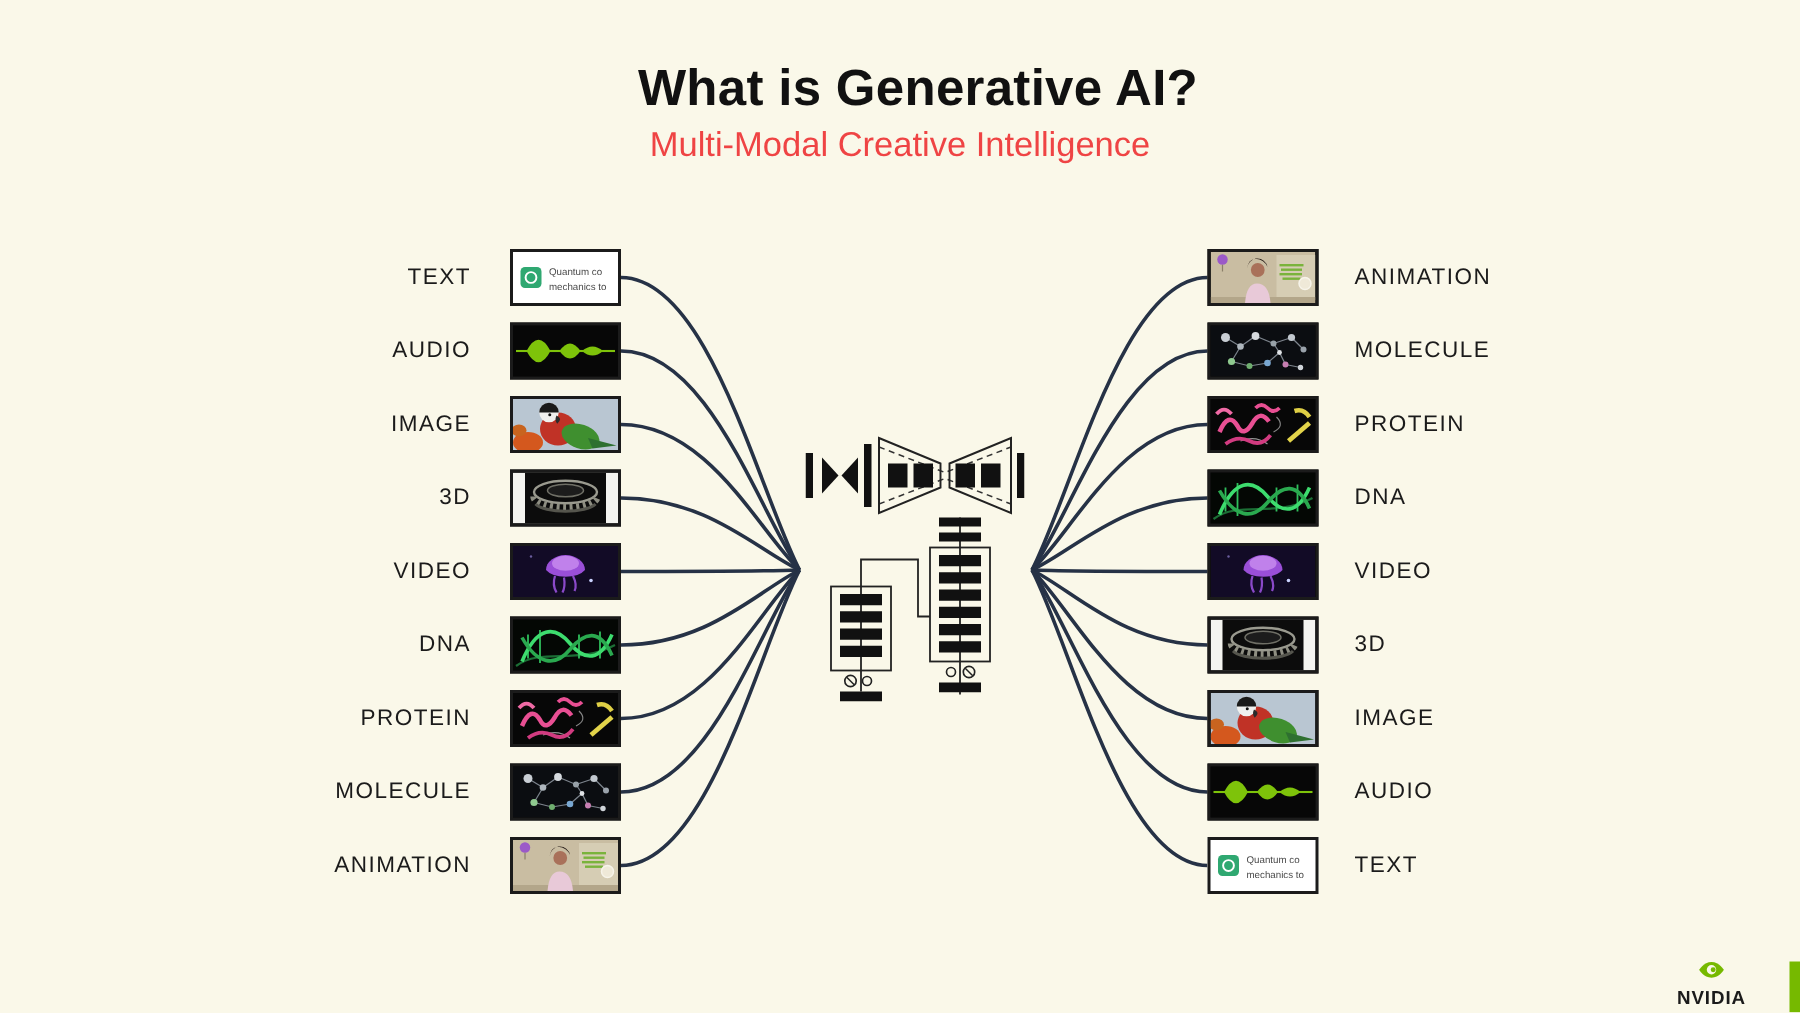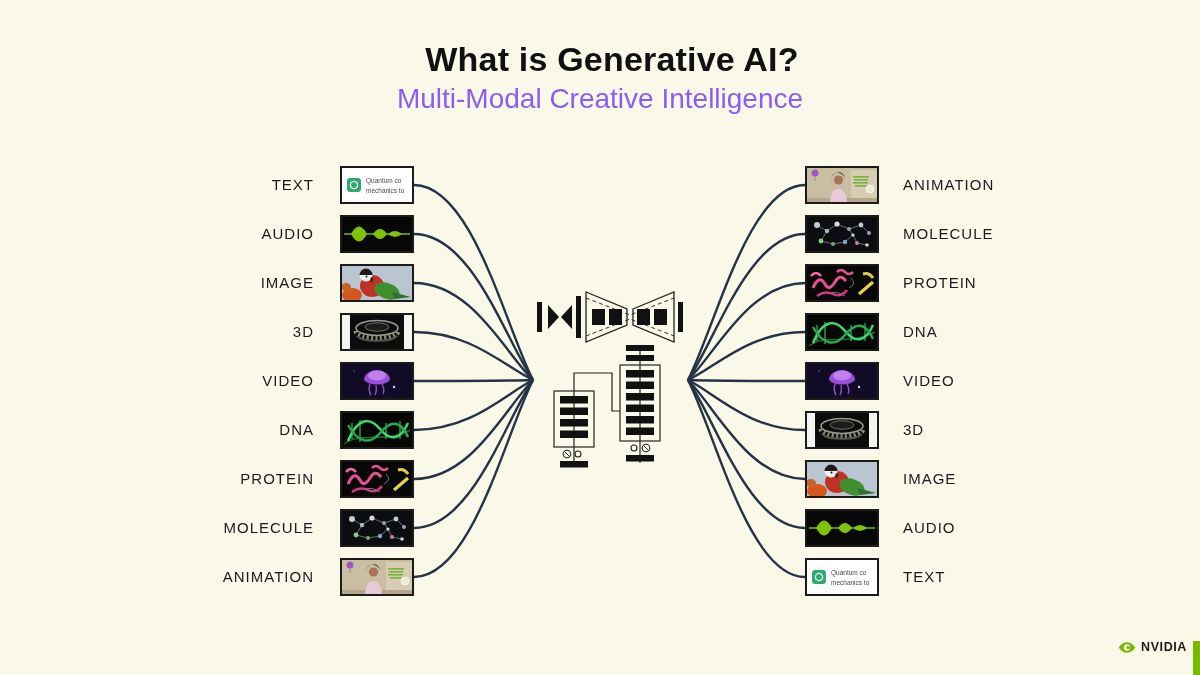--- a/index.html
+++ b/index.html
@@ -6,38 +6,38 @@
   .slide{
     position:relative;width:1200px;height:675px;overflow:hidden;
     background:#FAF8E9;font-family:"Liberation Sans",sans-serif;
   }
   .title{
     position:absolute;top:40px;left:12px;width:100%;text-align:center;
     font-size:34px;font-weight:800;color:#111;letter-spacing:0.2px;
   }
   .subtitle{
     position:absolute;top:83px;left:0;width:100%;text-align:center;
-    font-size:28px;font-weight:500;color:#8b5cf6;
+    font-size:23px;font-weight:500;color:#ef4444;
   }
   .lbl{
     position:absolute;height:38px;line-height:38px;
     font-size:15px;font-weight:400;letter-spacing:1px;color:#1b1b1b;
   }
   .lbl.left{left:100px;width:214px;text-align:right;}
   .lbl.right{left:903px;width:220px;text-align:left;}
   .thumb{
     position:absolute;width:70px;height:34px;border:2px solid #1b1b1b;
     background:#060606;overflow:hidden;
   }
   .thumb.white{background:#ffffff;}
   .thumb svg{display:block;}
   .overlay{position:absolute;left:0;top:0;pointer-events:none;}
   .center-svg{position:absolute;}
   .logo{
-    position:absolute;left:1118px;top:640px;display:flex;align-items:center;gap:5px;
+    position:absolute;left:1118px;top:640px;display:flex;align-items:center;gap:5px;flex-direction:column;
   }
   .logo .word{font-size:12.5px;font-weight:800;color:#1b1b1b;letter-spacing:0.6px;}
   .accent-bar{
     position:absolute;right:0;bottom:0;width:7px;height:34px;background:#76B900;
   }
   .tt-line{font-size:6.5px;fill:#4a4a4a;font-family:"Liberation Sans",sans-serif;}
 </style>
 </head>
 <body>
 

